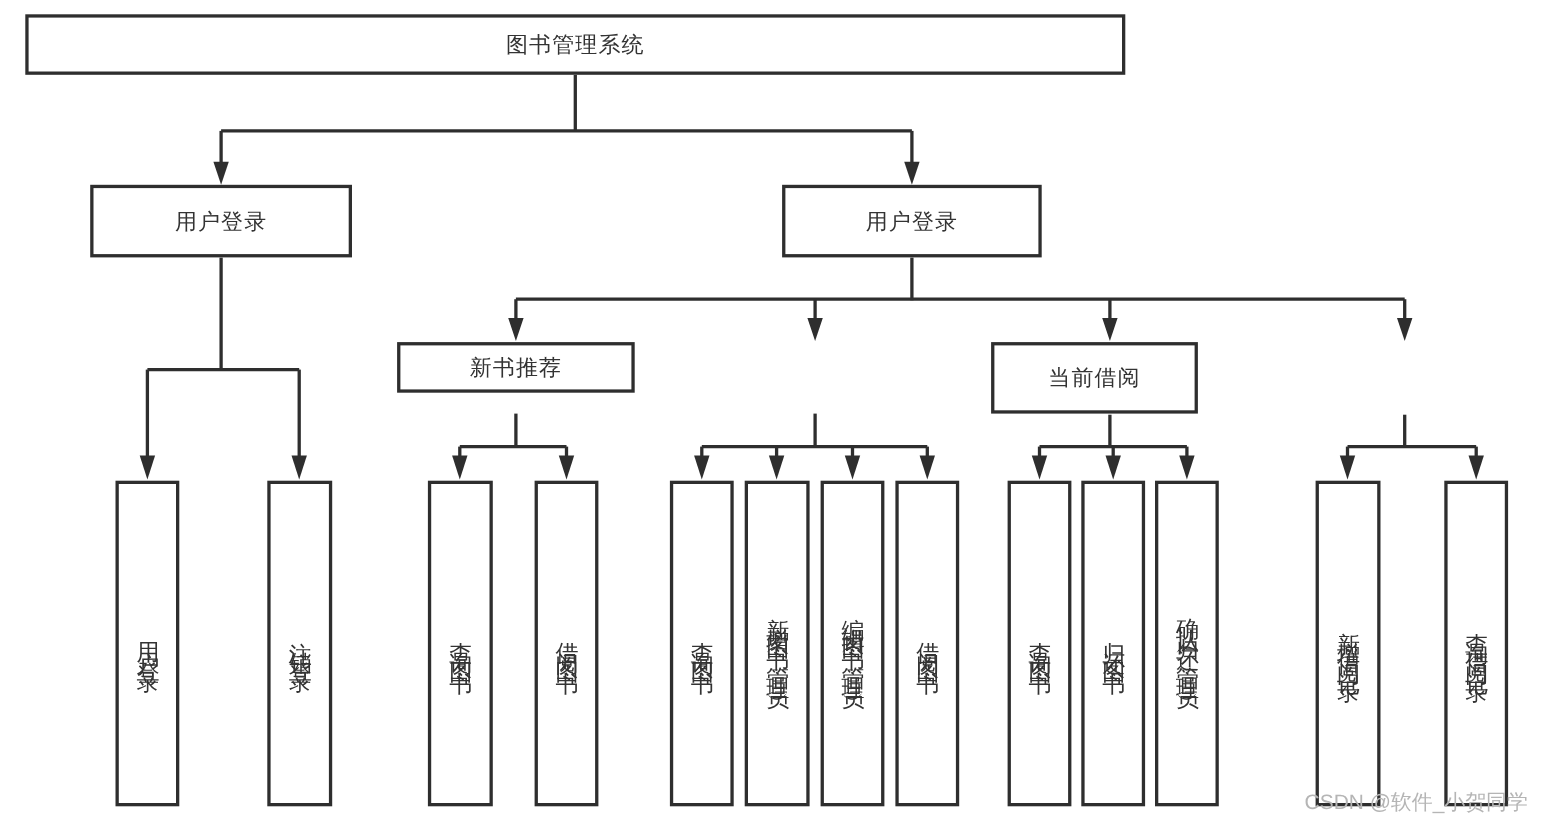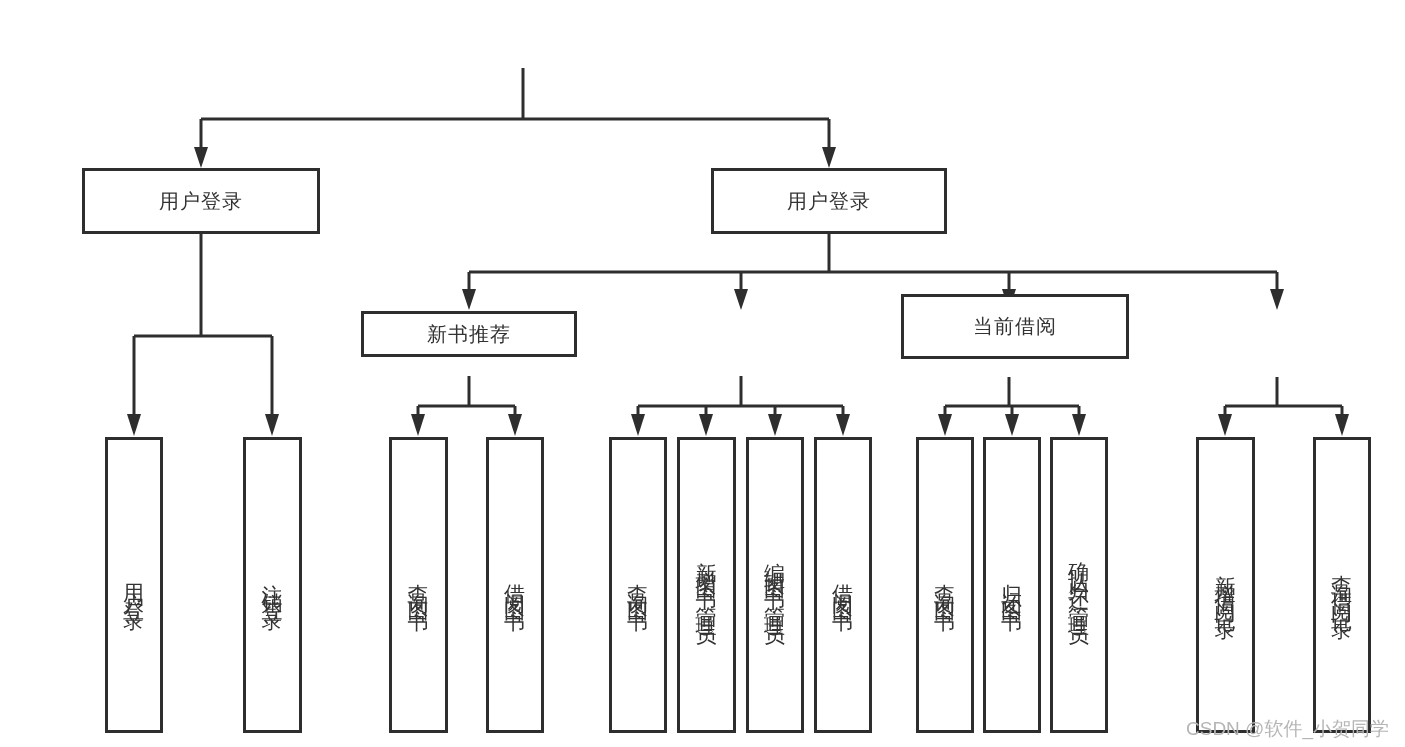--- a/index.html
+++ b/index.html
@@ -40,21 +40,21 @@
     line-height: 1;
   }
   
   .n-root  { left:23px;  top:13px;  width:1000px; height:55px; }
   
   .n-login { left:82px;  top:168px; width:238px;  height:66px; }
   .n-mgmt  { left:711px; top:168px; width:236px;  height:66px; }
   
   .n-m1 { left:361px;  top:311px; width:216px; height:46px; }
   .n-m2 { left:633px;  top:311px; width:216px; height:65px; }
-  .n-m3 { left:901px;  top:294px; width:228px; height:65px; }
+  .n-m3 { left:901px;  top:311px; width:188px; height:65px; }
   .n-m4 { left:1169px; top:311px; width:216px; height:66px; }
   
   .leaf { top:437px; height:296px; width:58px; }
   .n-l1  { left:105px;  width:58px; }
   .n-l2  { left:243px;  width:59px; }
   .n-l3  { left:389px;  width:59px; }
   .n-l4  { left:486px;  width:58px; }
   .n-l5  { left:609px;  width:58px; }
   .n-l6  { left:677px;  width:59px; }
   .n-l7  { left:746px;  width:58px; }
@@ -131,20 +131,23 @@
     <path d="M1012,406 V415"></path>
       <polygon points="1012,436 1005,414 1019,414"></polygon>
     <path d="M1079,406 V415"></path>
       <polygon points="1079,436 1072,414 1086,414"></polygon>
     <path d="M1225,406 V415"></path>
       <polygon points="1225,436 1218,414 1232,414"></polygon>
     <path d="M1342,406 V415"></path>
       <polygon points="1342,436 1335,414 1349,414"></polygon>
   </svg>
 
+  <div class="node n-root">
+    <span class="h-label">图书管理系统</span>
+  </div>
 
   <div class="node n-login">
     <span class="h-label">用户登录</span>
   </div>
   <div class="node n-mgmt">
     <span class="h-label">用户登录</span>
   </div>
 
   <div class="node n-m1">
     <span class="h-label">新书推荐</span>

